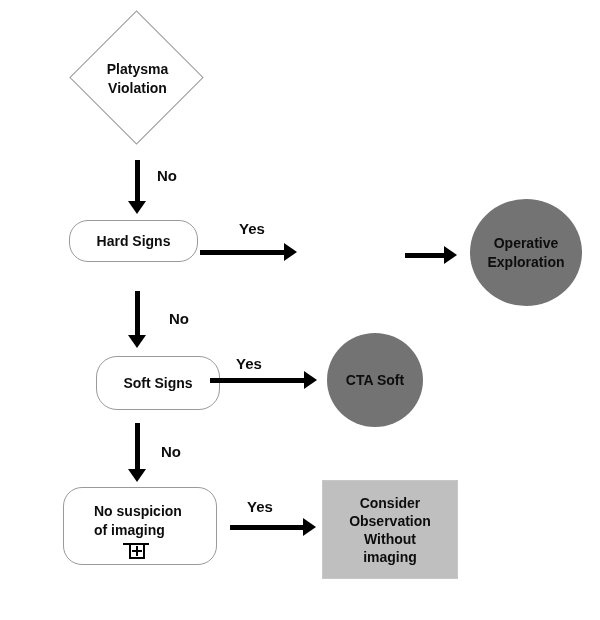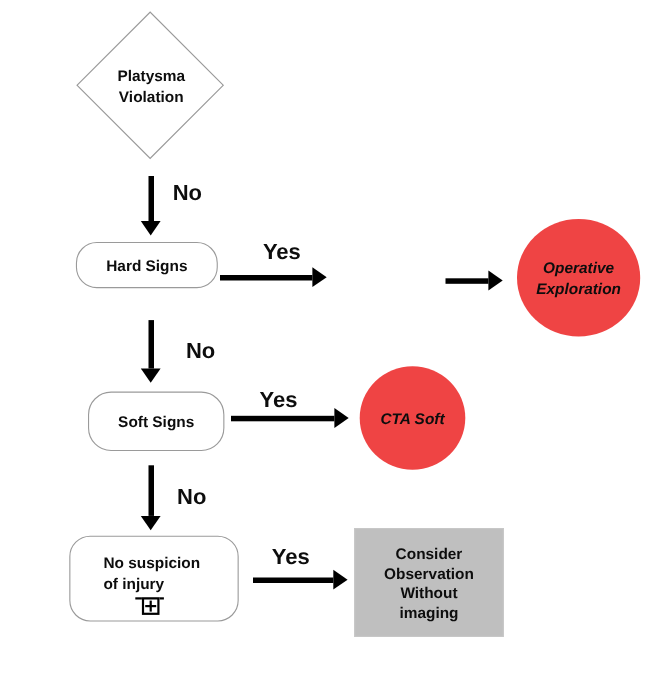--- a/index.html
+++ b/index.html
@@ -20,23 +20,22 @@
     display: flex;
     align-items: center;
     justify-content: center;
   }
   .node-round {
     background: #ffffff;
     border: 1.5px solid #9a9a9a;
     border-radius: 19px;
   }
   .node-circle {
-    background: #ef4444;
+    background: #737373;
     border-radius: 50%;
-    font-style: italic;
   }
   .node-grayrect {
     background: #bfbfbf;
     border: 1px solid #c7c7c7;
   }
   .nlabel {
     font-weight: 700;
     font-size: 14px;
     line-height: 19px;
     text-align: center;
@@ -78,21 +77,21 @@
     width: 0; height: 0;
     border-top: 9px solid transparent;
     border-bottom: 9px solid transparent;
     border-left: 13px solid #000;
   }
 
   
   .edge-label {
     position: absolute;
     font-weight: 700;
-    font-size: 20px;
+    font-size: 15px;
     line-height: 16px;
   }
 
   
   .icon-underline { position: absolute; height: 2px; background: #000; }
   .plus-box {
     position: absolute; width: 12px; height: 12px;
     border: 2px solid #000; background: #fff;
   }
   .plus-box::before {
@@ -141,21 +140,21 @@
     <div class="nlabel">Operative
 Exploration</div>
   </div>
 
   <div class="arrow-v" style="left:128px; top:291px; height:57px;">
     <div class="shaft"></div>
     <div class="head"></div>
   </div>
   <div class="edge-label" style="left:169px; top:311px;">No</div>
 
-  <div class="node node-round" style="left:80px; top:356px; width:124px; height:54px;border-radius:21px;">
+  <div class="node node-round" style="left:96px; top:356px; width:124px; height:54px;border-radius:21px;">
     <div class="nlabel">Soft Signs</div>
   </div>
 
   <div class="arrow-h" style="left:210px; top:371px; width:107px;">
     <div class="shaft"></div>
     <div class="head"></div>
   </div>
   <div class="edge-label" style="left:236px; top:356px;">Yes</div>
 
   <div class="node node-circle" style="left:327px; top:333px; width:96px; height:94px;">
@@ -163,21 +162,21 @@
   </div>
 
   <div class="arrow-v" style="left:128px; top:423px; height:59px;">
     <div class="shaft"></div>
     <div class="head"></div>
   </div>
   <div class="edge-label" style="left:161px; top:444px;">No</div>
 
   <div class="node node-round" style="left:63px; top:487px; width:154px; height:78px; align-items:flex-start; justify-content:flex-start;">
     <div class="nlabel" style="padding:14px 0 0 30px; text-align:left;">No suspicion
-of injury</div>
+of imaging</div>
     <div class="icon-underline" style="left:59px; top:55px; width:26px;"></div>
     <div class="plus-box" style="left:65px; top:55px;"></div>
   </div>
 
   <div class="arrow-h" style="left:230px; top:518px; width:86px;">
     <div class="shaft"></div>
     <div class="head"></div>
   </div>
   <div class="edge-label" style="left:247px; top:499px;">Yes</div>
 

